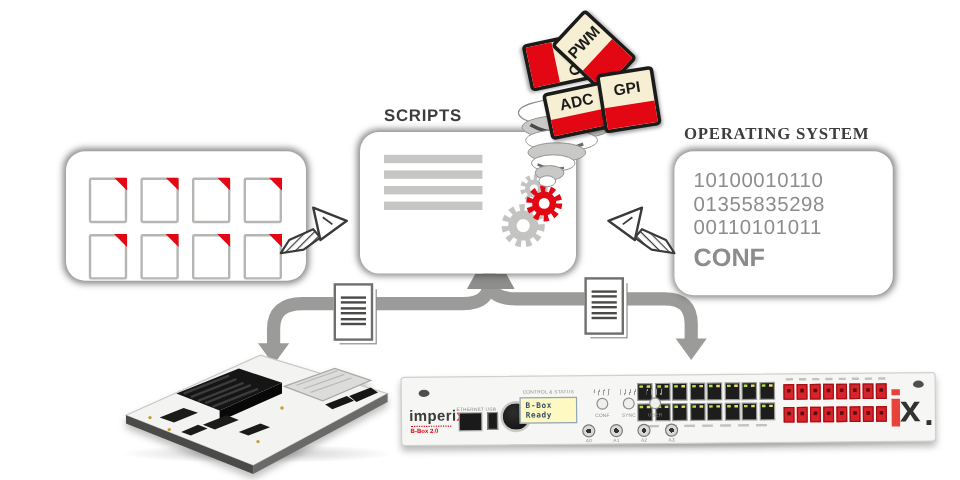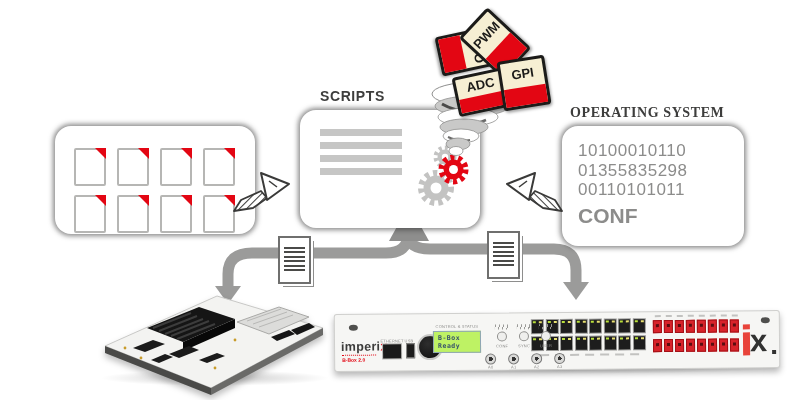--- a/index.html
+++ b/index.html
@@ -41,21 +41,21 @@
     border:1px solid #d0d0ce;border-radius:3px;transform:rotate(-.5deg);
     box-shadow:0 4px 6px rgba(0,0,0,.28);}
   .hole{position:absolute;width:9px;height:6px;background:#4f4f4d;border-radius:50%;}
   .brand{position:absolute;left:6px;top:25px;font-weight:bold;font-size:12.5px;color:#3c3c3b;letter-spacing:.3px;}
   .brand .bx{color:#e30613;}
   .model{position:absolute;left:7px;top:40px;font-weight:bold;font-size:5px;color:#e30613;
     border-top:1px dotted #e30613;padding-top:1px;width:34px;}
   .tiny{font-size:4px;color:#8a8a88;text-align:center;letter-spacing:.2px;}
   .rj-metal{background:#b3b3b1;padding:1px;}
   .rj-in{background:#1a1a1a;width:100%;height:100%;}
-  .lcd{position:absolute;left:98px;top:17px;width:48px;height:22px;background:#bef264;
+  .lcd{position:absolute;left:98px;top:17px;width:48px;height:22px;background:#fef9c3;
     border:1px solid #8fa6b5;padding:2px 4px;box-sizing:border-box;
     font-family:"DejaVu Sans Mono",monospace;font-size:6.5px;font-weight:bold;
     color:#35506b;line-height:8px;letter-spacing:.5px;}
   .ledgrp{position:absolute;top:11px;width:22px;text-align:center;}
   .ticks{width:14px;height:5px;margin:0 auto;
     background:repeating-linear-gradient(100deg,#9a9a98 0 1px,transparent 1px 4px);}
   .ledbtn{width:8px;height:8px;border-radius:50%;background:#efefed;border:1px solid #8f8f8d;margin:2px auto;}
   .aport{position:absolute;top:40px;width:23px;text-align:center;}
   .acirc{width:9px;height:9px;border-radius:50%;margin:0 auto;border:1.5px solid #777;
     background:radial-gradient(circle at 50% 50%,#333 0 2px,#d9d9d7 2px);}

